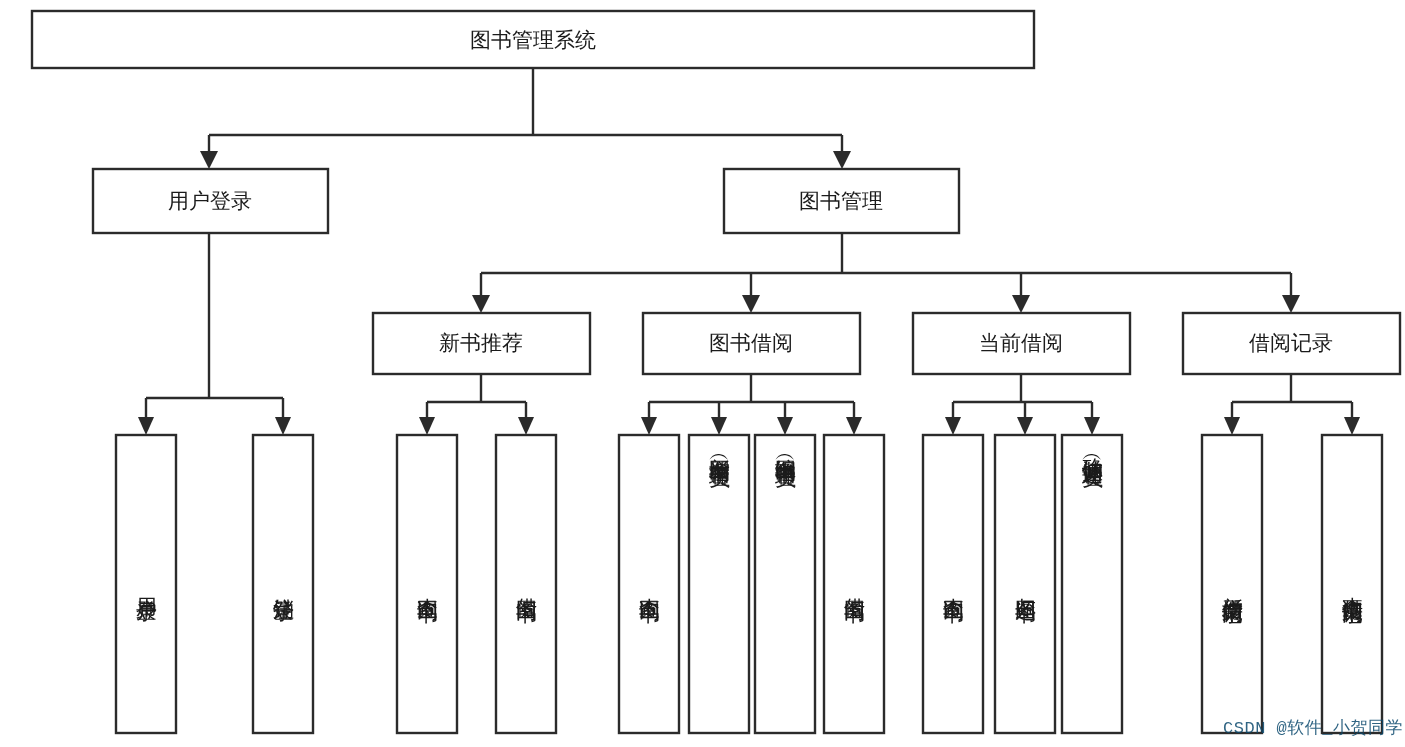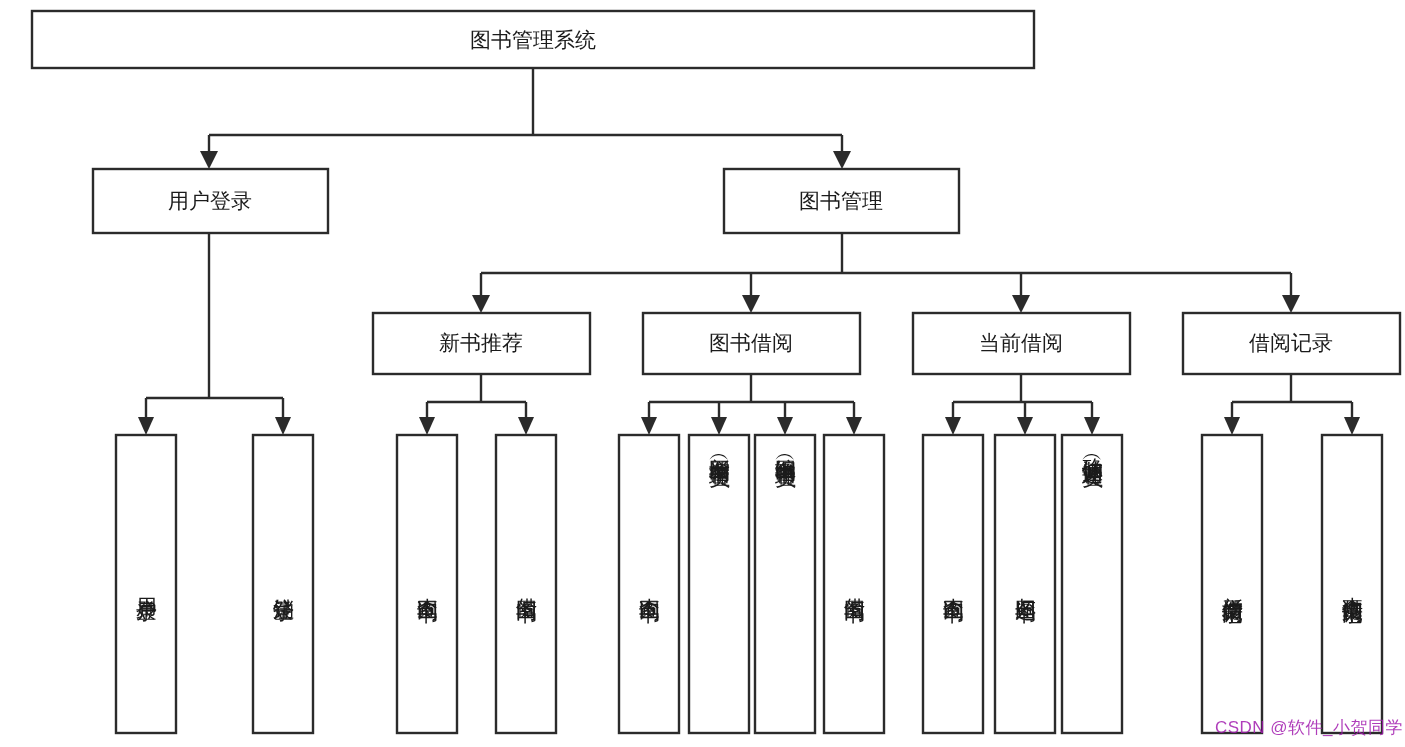--- a/index.html
+++ b/index.html
@@ -65,23 +65,23 @@
     line-height: 1.18;
     letter-spacing: 1.5px;
     color: #1b1b1b;
     white-space: nowrap;
     text-align: center;
   }
   #watermark {
     position: absolute;
     right: 14px;
     bottom: 8px;
-    font-family: Liberation Sans, sans-serif;
+    font-family: Liberation Mono, monospace;
     font-size: 17px;
-    color: #a21caf;
+    color: #0c4a6e;
     opacity: 0.85;
     letter-spacing: 0.5px;
     user-select: none;
     text-align: center;
   }
 </style>
 </head>
 <body>
 
 <div id="diagram-root">

